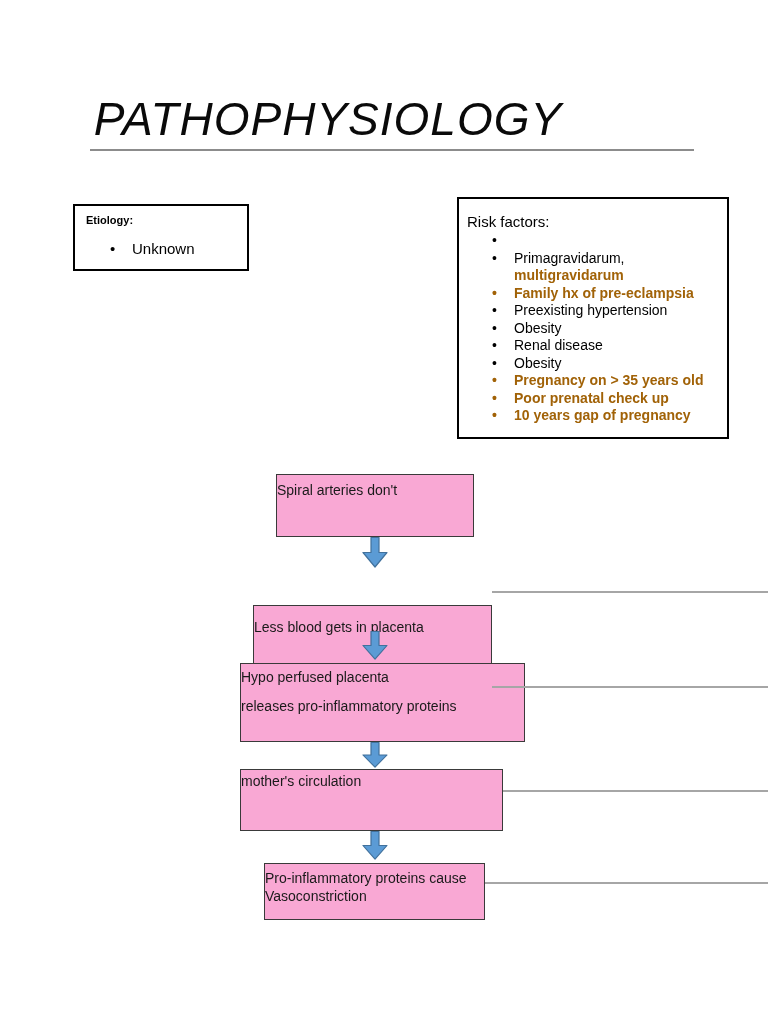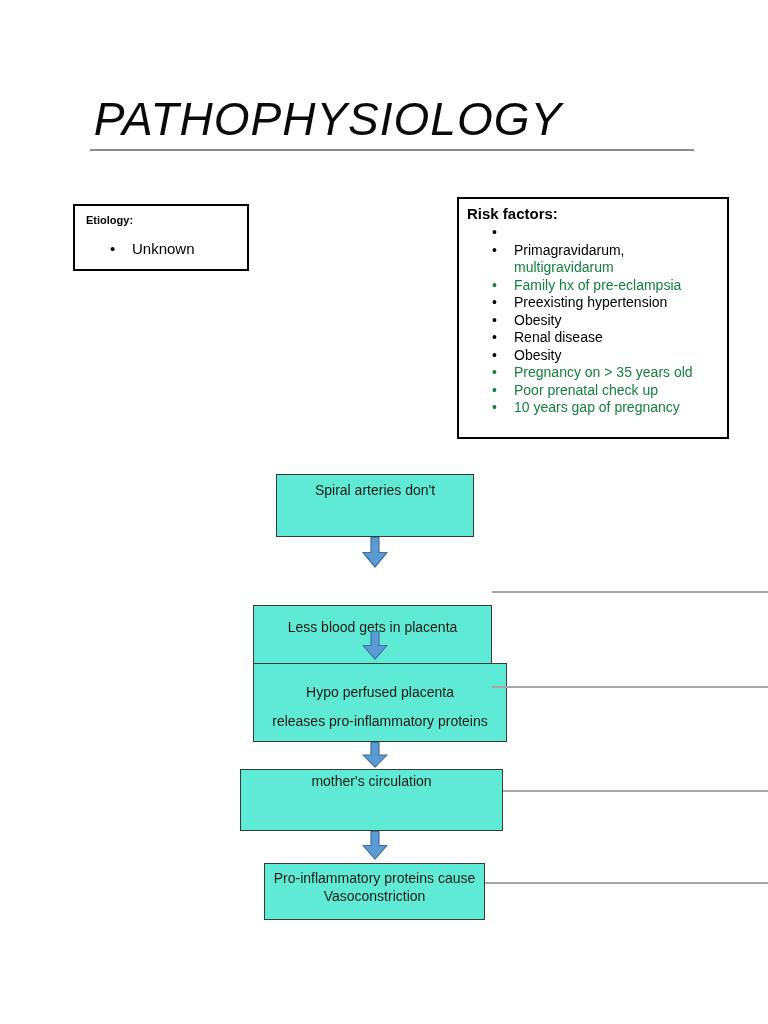--- a/index.html
+++ b/index.html
@@ -19,42 +19,42 @@
     position:absolute; left:90px; top:149px; width:604px; height:2px;
     background:#8c8c8c;
   }
 
   
   .box { position:absolute; border:2px solid #000; box-sizing:border-box; background:#fff; }
   .etiology { left:73px; top:204px; width:176px; height:67px; }
   .risk     { left:457px; top:197px; width:272px; height:242px; }
 
   .etiology .box-heading { padding:5px 0 0 11px; font-size:11px; font-weight:bold; line-height:19px; }
-  .risk .box-heading     { padding:5px 0 0 8px;  font-size:15px; font-weight:bold; line-height:19px; }
+  .risk .box-heading     { padding:13px 0 0 8px;  font-size:15px; font-weight:normal; line-height:19px; }
 
   .list { display:block; }
   .etiology .list { margin-top:9px; }
   .risk .list { margin-top:1px; }
 
   .b-row { display:flex; align-items:baseline; }
   .etiology .b-row { padding-left:35px; font-size:15px; line-height:19px; }
   .risk .b-row     { padding-left:33px; font-size:14px; line-height:17.5px; }
   .dot { display:inline-block; width:22px; flex:0 0 22px; }
   .txt { display:inline-block; }
-  .b-row.red { color:#15803d; font-weight:normal; }
+  .b-row.red { color:#a16207; font-weight:bold; }
 
   
   .flow {
     position:absolute; border:1.5px solid #3a3a3a; box-sizing:border-box;
-    background:#5eead4; text-align:center; font-size:14px; color:#1a1a1a;
+    background:#f9a8d4; text-align:left; font-size:14px; color:#1a1a1a;
   }
   .flow span { display:block; }
   .b1 { left:276px; top:474px; width:198px; height:63px; padding-top:5px;  line-height:20px; }
   .b2 { left:253px; top:571px; width:239px; height:60px; padding-top:12px;  line-height:18px;margin-top:34px; }
-  .b3 { left:253px; top:663px; width:254px; height:79px; padding-top:18px;  line-height:20px; }
+  .b3 { left:240px; top:663px; width:285px; height:79px; padding-top:3px;  line-height:20px; }
   .b3 span + span { margin-top:9px; }
   .b4 { left:240px; top:769px; width:263px; height:62px; padding-top:2px;  line-height:18.5px; }
   .b5 { left:264px; top:863px; width:221px; height:57px; padding-top:6px;  line-height:17.5px; }
 
   
   .connector { position:absolute; height:2px; background:#a6a6a6; }
   .c2 { left:492px; top:591px; width:276px; }
   .c3 { left:492px; top:686px; width:276px; }
   .c4 { left:503px; top:790px; width:265px; }
   .c5 { left:485px; top:882px; width:283px; }

